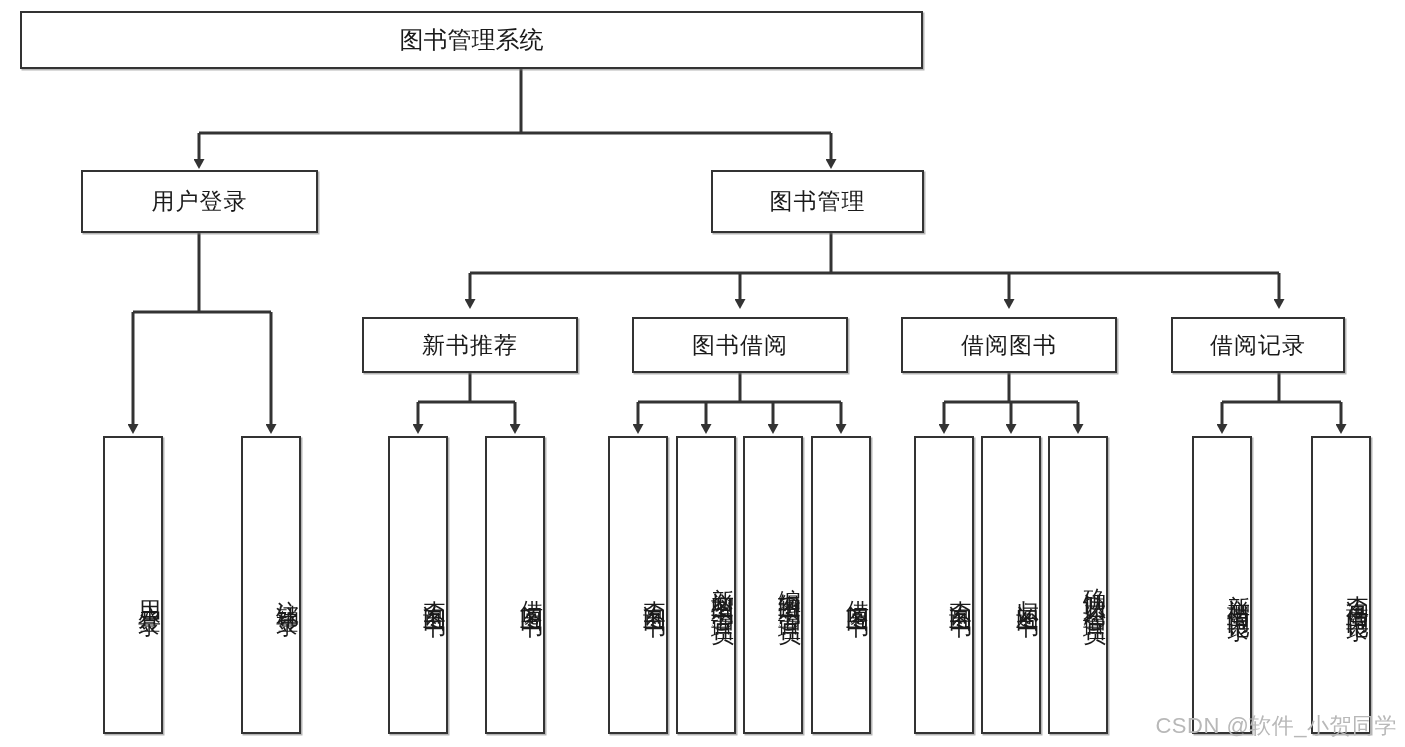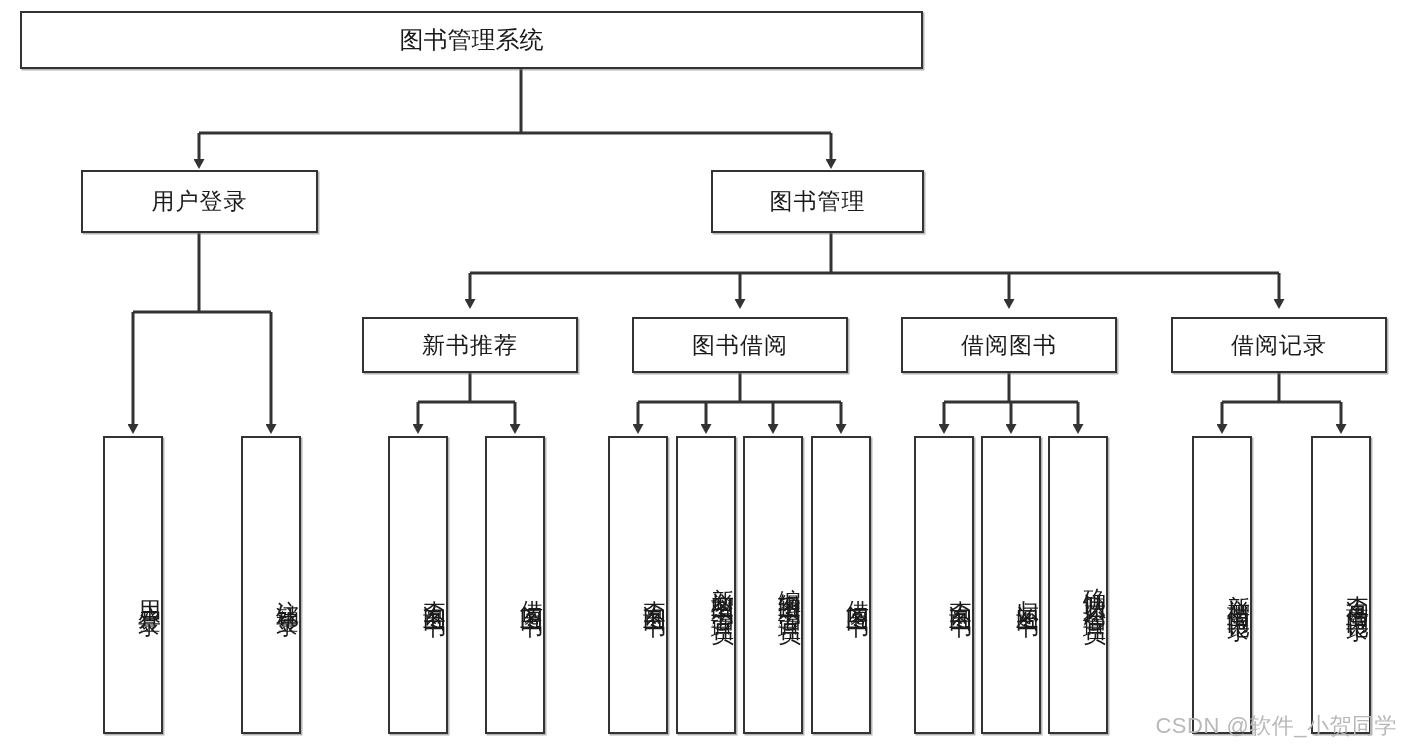--- a/index.html
+++ b/index.html
@@ -133,21 +133,21 @@
 
   <div class="node h" style="left:362px; top:317px; width:216px; height:56px;">
     <span>新书推荐</span>
   </div>
   <div class="node h" style="left:632px; top:317px; width:216px; height:56px;">
     <span>图书借阅</span>
   </div>
   <div class="node h" style="left:901px; top:317px; width:216px; height:56px;">
     <span>借阅图书</span>
   </div>
-  <div class="node h" style="left:1171px; top:317px; width:216px; height:56px;">
+  <div class="node h" style="left:1171px; top:317px; width:174px; height:56px;">
     <span>借阅记录</span>
   </div>
 
   <div class="node leaf" style="left:103px; top:436px; width:60px; height:298px;">
     <span>用户登录</span>
   </div>
   <div class="node leaf" style="left:241px; top:436px; width:60px; height:298px;">
     <span>注销登录</span>
   </div>
 

